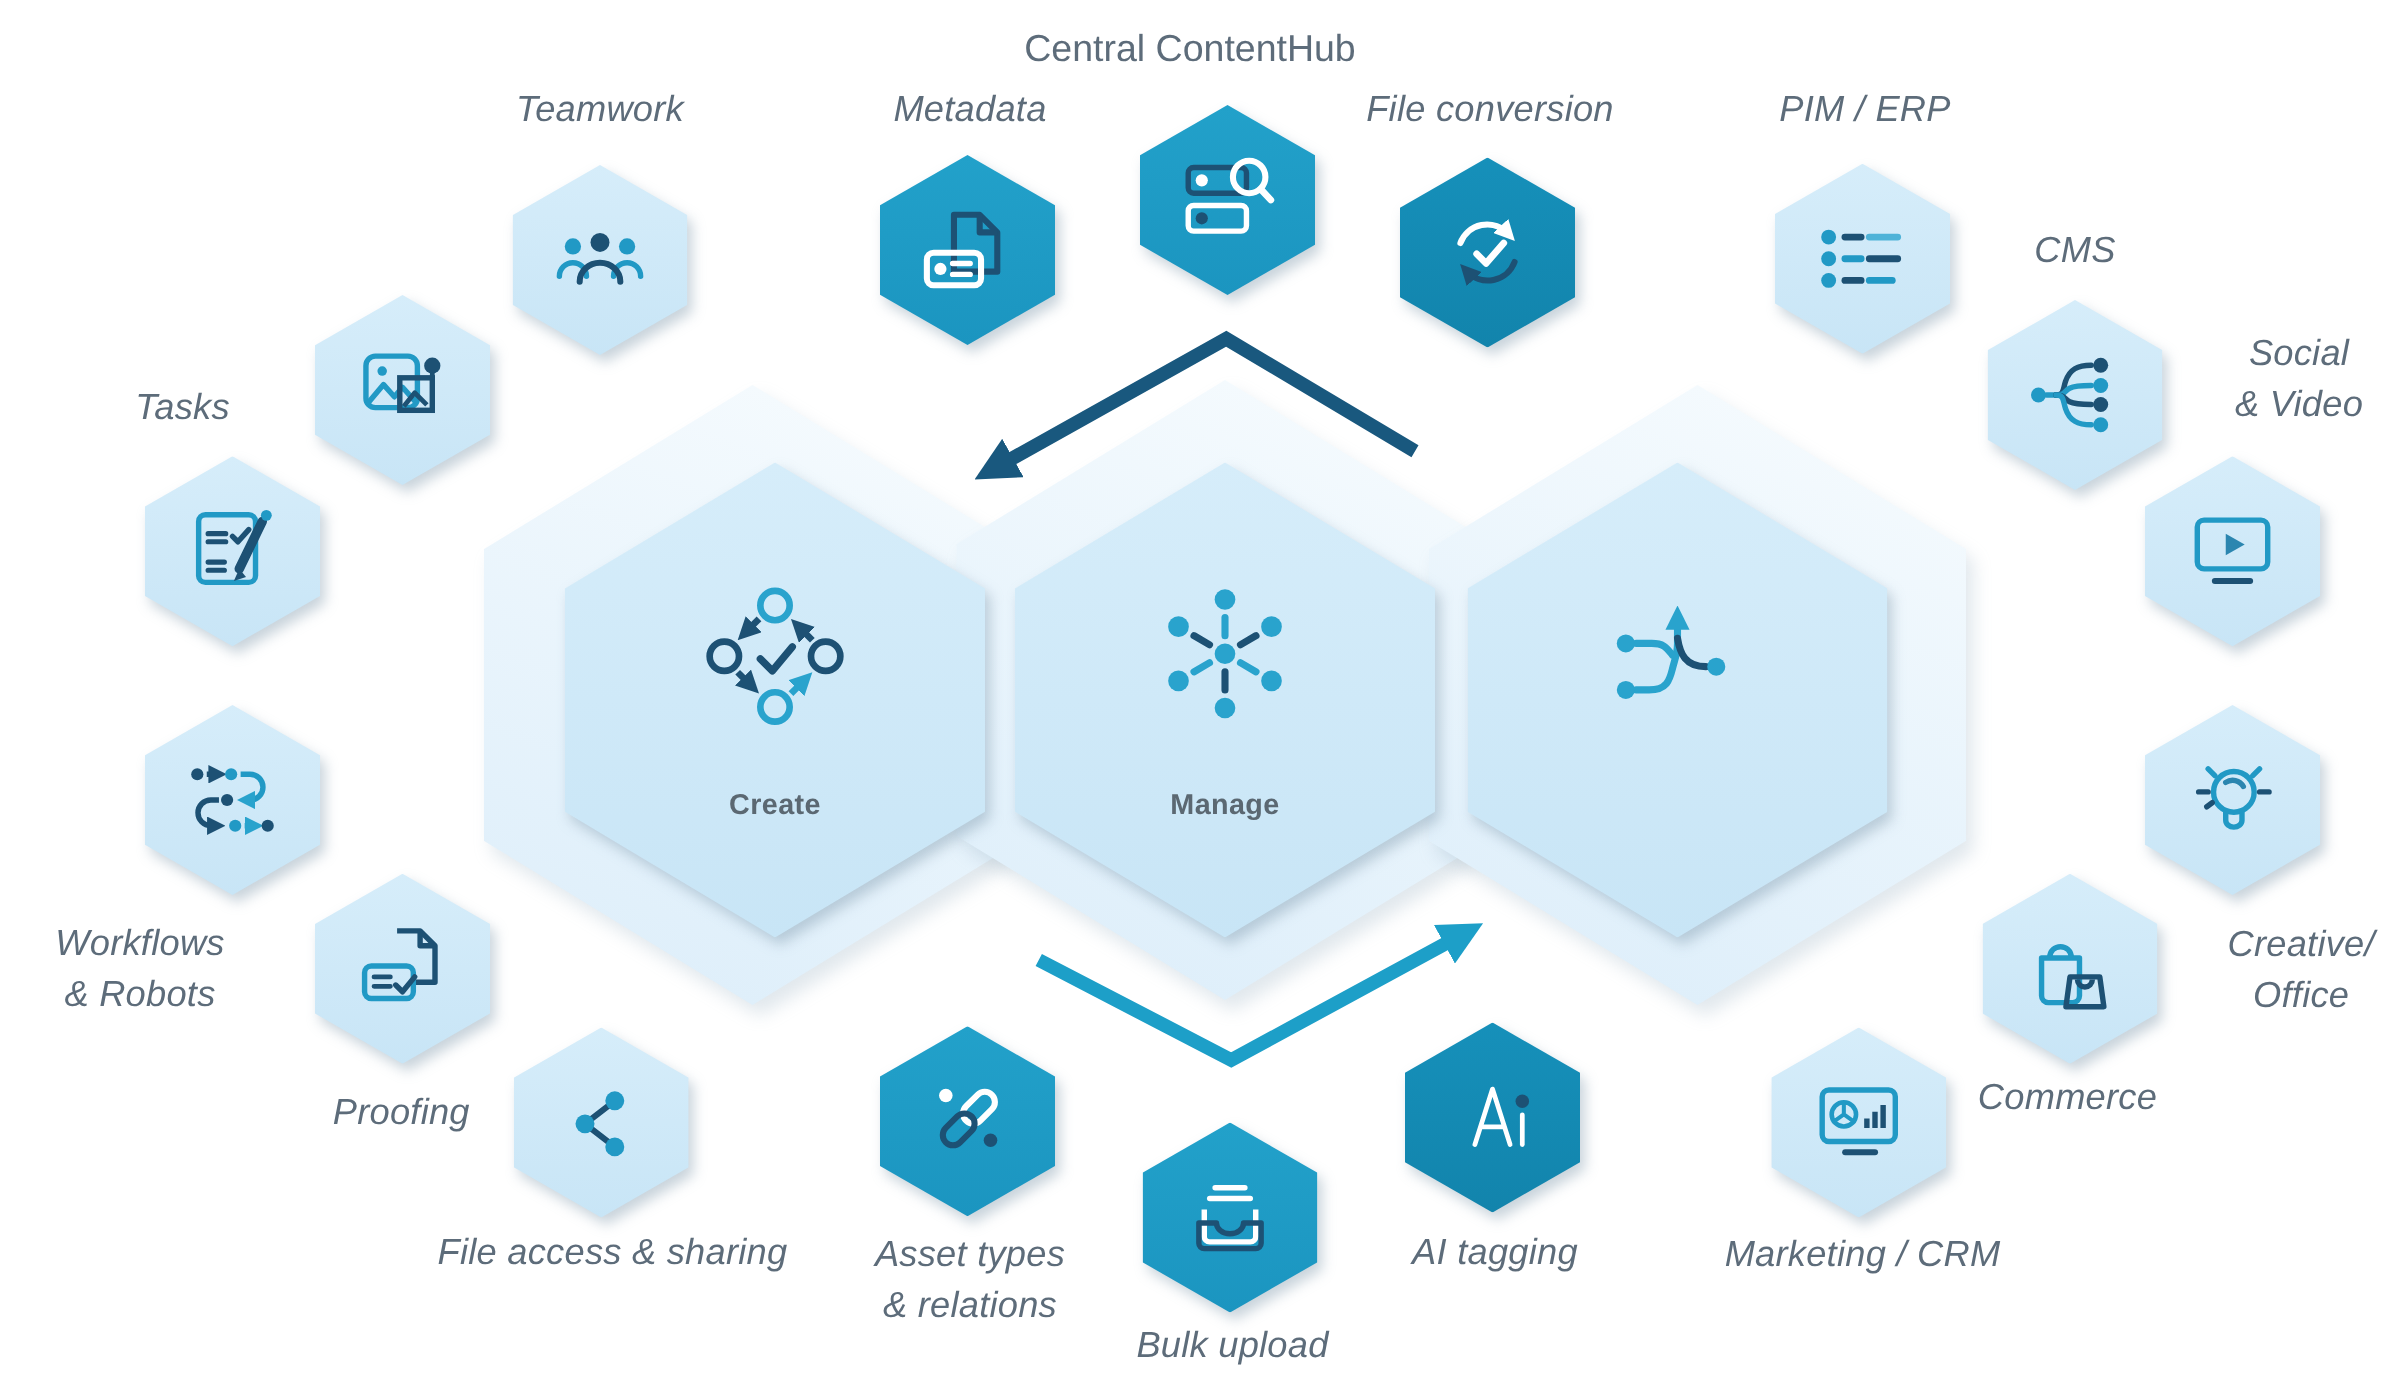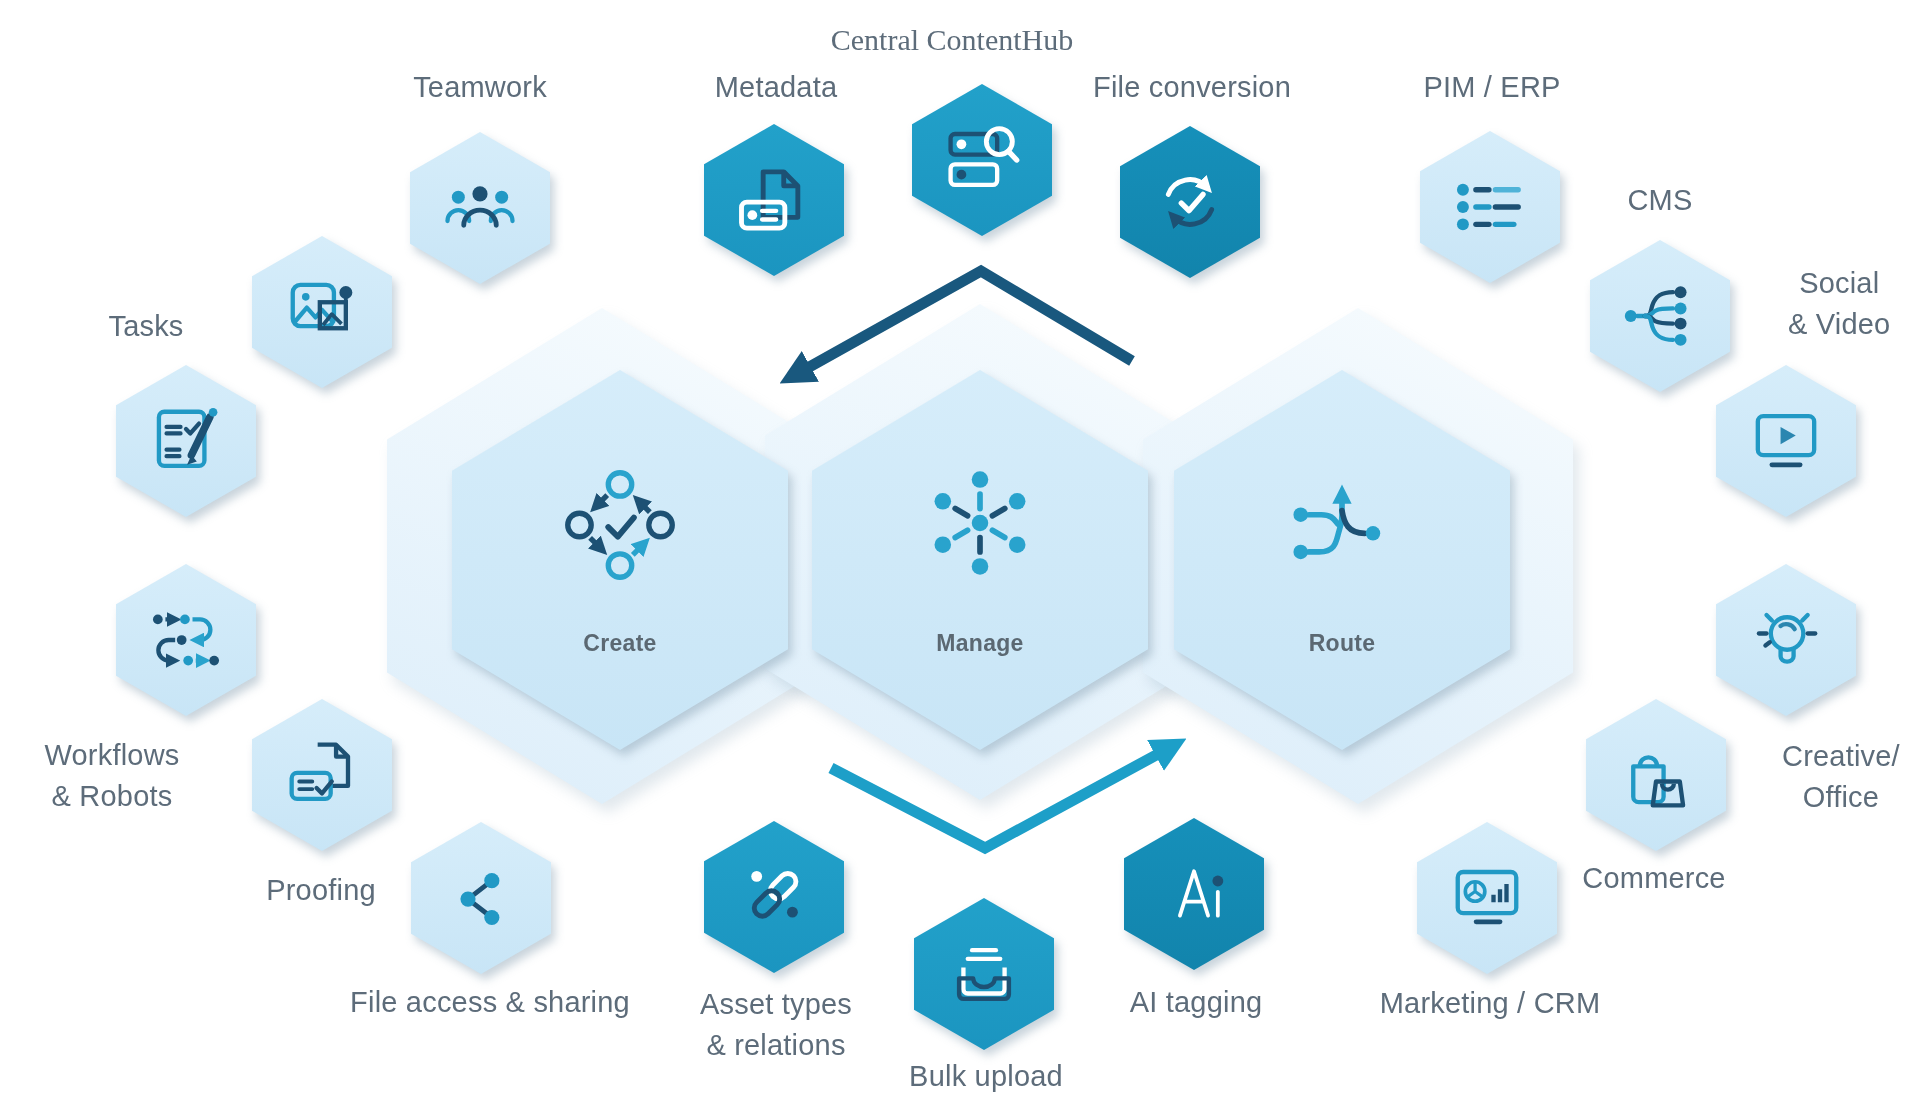--- a/index.html
+++ b/index.html
@@ -15,23 +15,23 @@
   .fill-teal{background:linear-gradient(180deg,#22a1ca 0%,#1b95c0 100%);}
   .fill-teal-dark{background:linear-gradient(180deg,#1690ba 0%,#1284ac 100%);}
   .fill-pale{background:linear-gradient(200deg,#f6fbfe 5%,#ddeefa 95%);}
 
   .sm{width:140px;height:152px;}
   .core-front{width:336px;height:380px;}
   .core-back{width:430px;height:496px;}
 
   
   .lbl{position:absolute;color:#5d6c7a;font-size:29px;line-height:1.42;white-space:pre-line;
-       transform:translate(-50%,-50%);text-align:center;letter-spacing:.2px;}
+       transform:translate(-50%,-50%);text-align:center;letter-spacing:.2px;font-style:italic;}
   .lbl.left{transform:translate(0,-50%);text-align:center;}
-  .title{position:absolute;color:#5d6c7a;font-size:30px;transform:translate(-50%,-50%);white-space:nowrap;font-family:Liberation Serif, serif;}
+  .title{position:absolute;color:#5d6c7a;font-size:30px;transform:translate(-50%,-50%);white-space:nowrap;}
   .core-label{position:absolute;left:0;right:0;top:68.5%;text-align:center;color:#5b6872;
               font-size:23px;font-weight:700;letter-spacing:.3px;}
   .core-ic{position:absolute;left:50%;top:24%;transform:translateX(-50%);}
 
   .arrows{position:absolute;left:0;top:0;z-index:2;}
   .layer-back{z-index:1;} .layer-core{z-index:3;} .layer-sat{z-index:4;}
   .ic{display:block;}
 </style>
 </head>
 <body>
@@ -116,21 +116,20 @@
   <div class="hexwrap core-front layer-core" style="left:1174px;top:370px">
     <div class="hex fill-light">
       <svg class="ic core-ic" width="124" height="124" viewBox="0 0 120 120">
         <path d="M28 88 H38 C52 88 54 80 56 72 C58 64 60 60 60 52 L60 32" fill="none" stroke="#29a3cd" stroke-width="5.5" stroke-linecap="round" marker-end="url(#m-teal)"></path>
         <path d="M28 52 H40 C50 52 52 56 56 61" fill="none" stroke="#29a3cd" stroke-width="5.5" stroke-linecap="round"></path>
         <path d="M60 48 C62 60 66 70 82 70" fill="none" stroke="#1d5174" stroke-width="5.5" stroke-linecap="round"></path>
         <circle cx="20" cy="52" r="7" fill="#29a3cd"></circle>
         <circle cx="20" cy="88" r="7" fill="#29a3cd"></circle>
         <circle cx="90" cy="70" r="7" fill="#29a3cd"></circle>
       </svg>
-      <div class="core-label">Route</div>
     </div>
   </div>
 
   <div class="hexwrap sm layer-sat" style="left:410px;top:132px">
     <div class="hex fill-light">
       <svg class="ic" width="78" height="78" viewBox="0 0 72 72">
         <circle cx="16" cy="26" r="6" fill="#2199c5"></circle>
         <path d="M6 48 a10 10 0 0 1 20 0" fill="none" stroke="#2199c5" stroke-width="4" stroke-linecap="round"></path>
         <circle cx="56" cy="26" r="6" fill="#2199c5"></circle>
         <path d="M46 48 a10 10 0 0 1 20 0" fill="none" stroke="#2199c5" stroke-width="4" stroke-linecap="round"></path>

